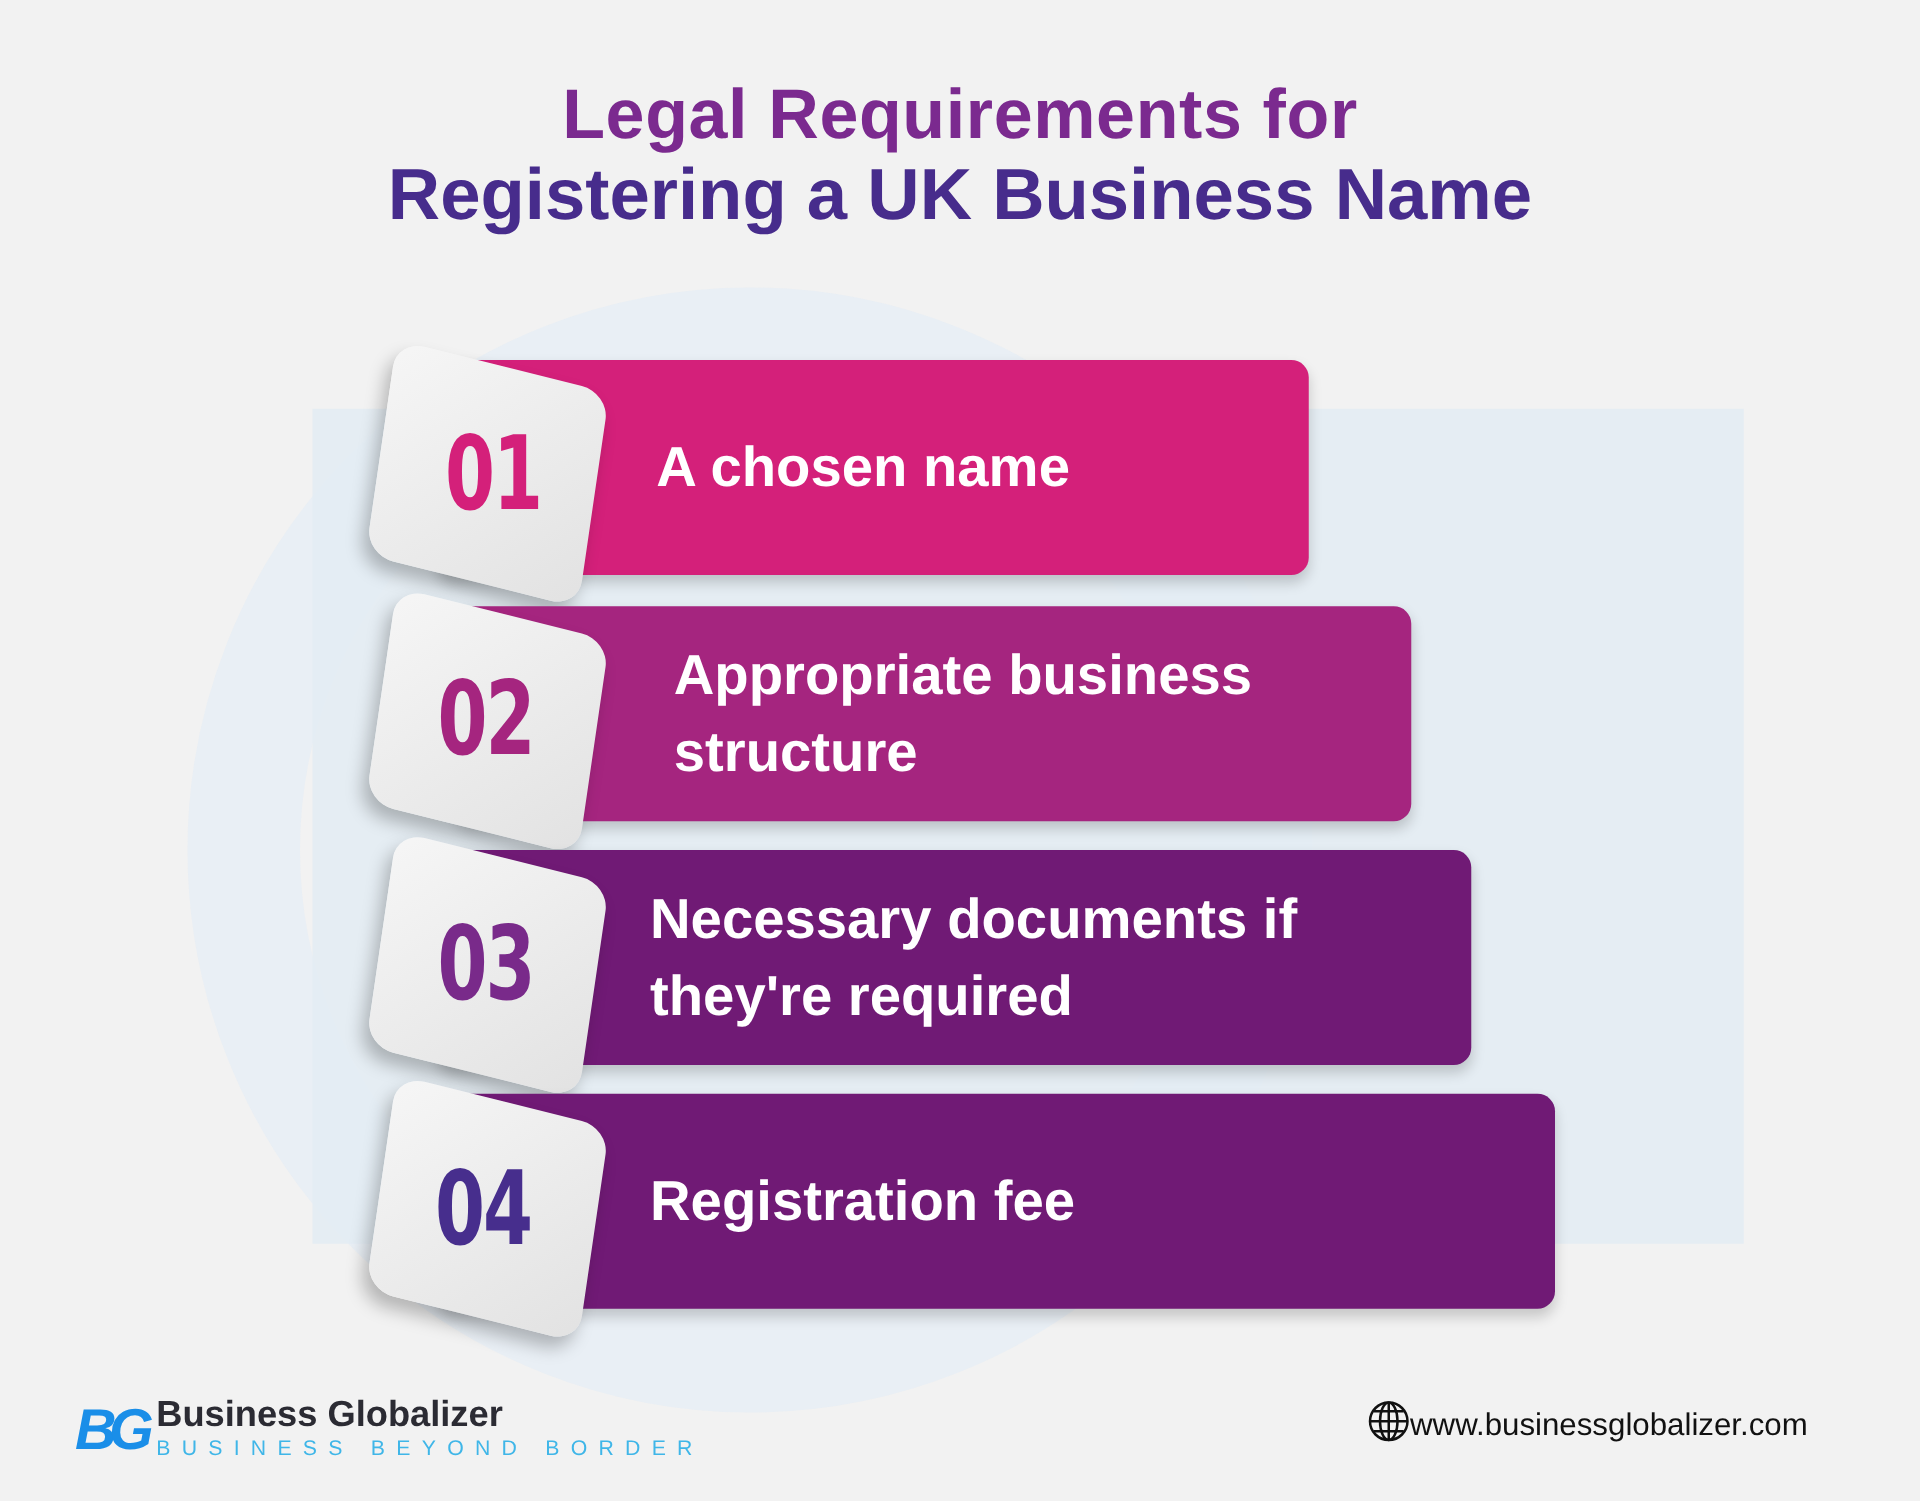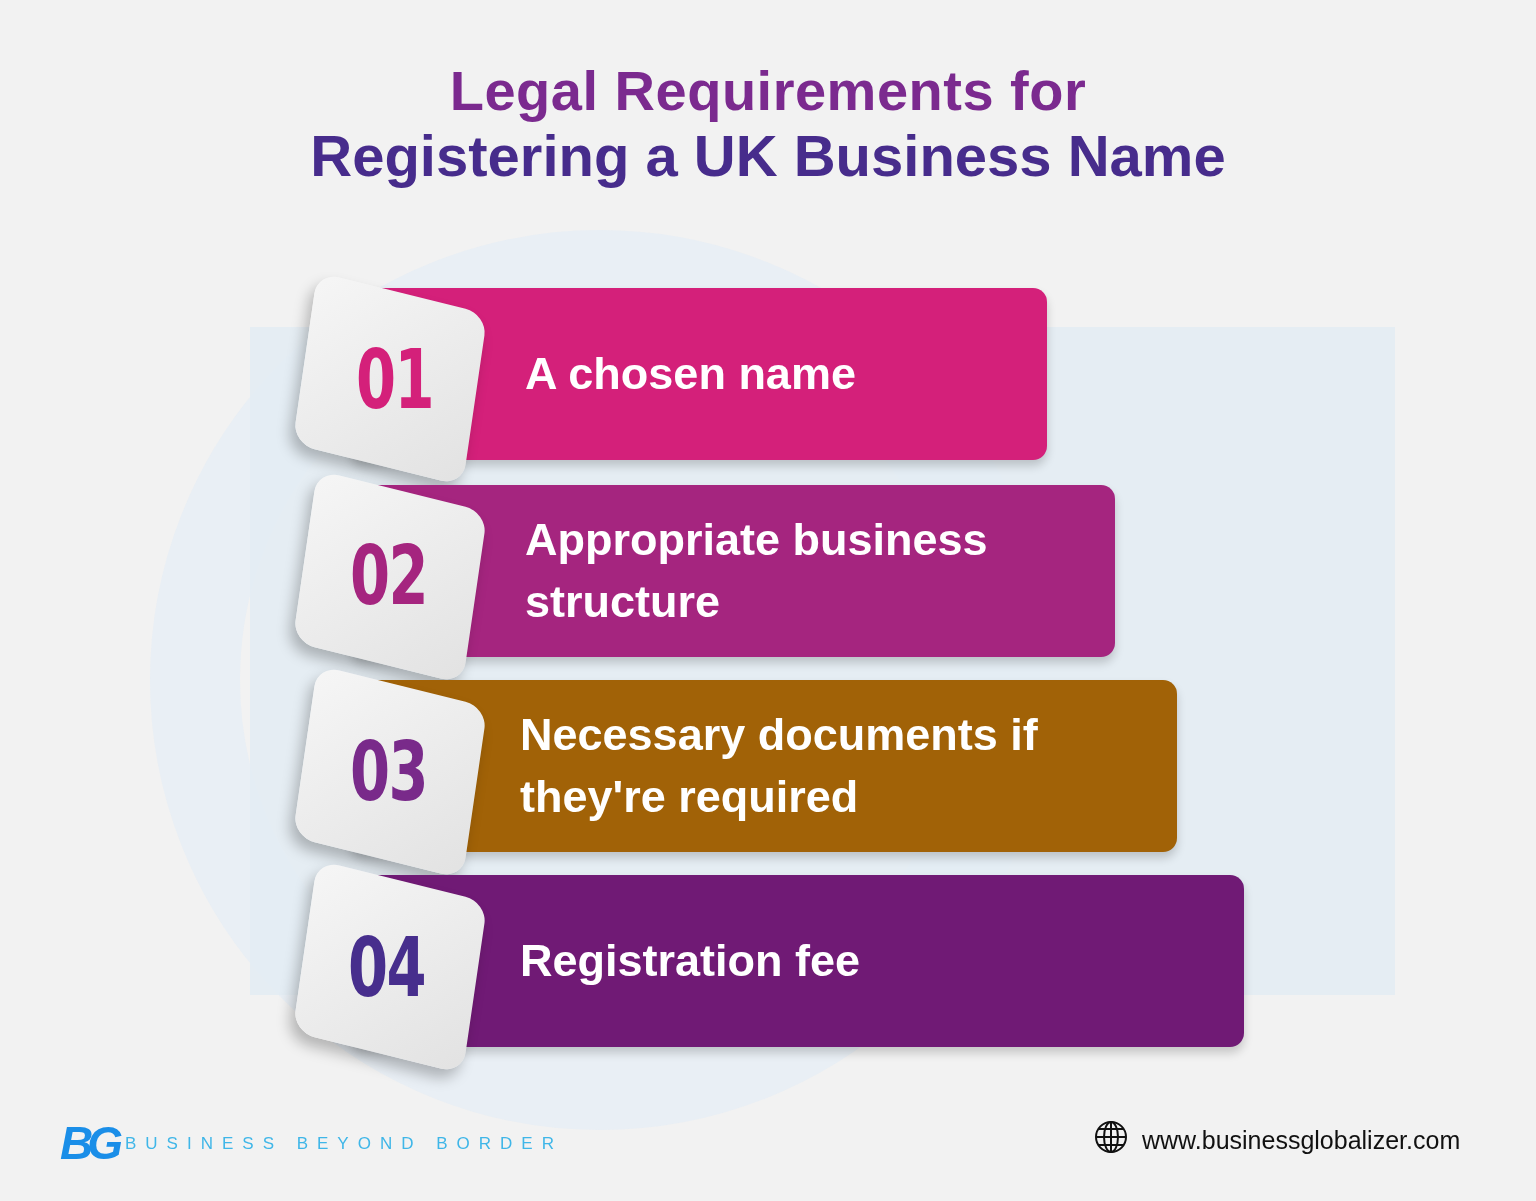--- a/index.html
+++ b/index.html
@@ -15,58 +15,59 @@
   .step .label { position:absolute; left:175px; top:0; bottom:0; display:flex; align-items:center; color:#fff;
                  font-weight:700; font-size:45px; line-height:62px; }
   .card { position:absolute; width:170px; height:178px; background:linear-gradient(135deg,#f6f6f6,#e2e2e2);
           border-radius:22px; transform:skewY(14deg) skewX(-8deg); box-shadow:-4px 10px 14px rgba(0,0,0,.25); }
   .num { position:absolute; font-family:"DejaVu Sans Condensed","DejaVu Sans", sans-serif; font-weight:700; font-size:82px;
          letter-spacing:-2px; transform:scaleX(.78); transform-origin:left center; }
   .footer-logo { position:absolute; left:60px; top:1116px; display:flex; align-items:center; }
   .bg-mark { font-size:46px; font-weight:900; color:#1a8ee8; font-style:italic; letter-spacing:-6px; margin-right:8px; }
   .brand { font-size:29px; font-weight:700; color:#2b2b33; line-height:30px; }
   .tag { font-size:17px; color:#3fb6e8; letter-spacing:9px; margin-top:2px; }
-  .site { position:absolute; left:1094px; top:1120px; display:flex; align-items:center; gap:14px; font-size:25px; color:#111; }
+  .site { position:absolute; left:1094px; top:1120px; display:flex; align-items:center; font-size:25px; color:#111; }
 </style>
 </head>
 <body>
 
 <div class="wm-shape1"></div>
 <div class="watermark"></div>
 
 <div class="title t1">Legal Requirements for</div>
 <div class="title t2">Registering a UK Business Name</div>
 
 <div class="step" style="left:350px; top:288px; width:697px; background:#d4207a;">
   <div class="label" style="width:480px;">A chosen name</div>
 </div>
 <div class="card" style="left:305px; top:290px;"></div>
 <div class="num" style="left:356px; top:332px; color:#d4207a;">01</div>
 
-<div class="step" style="left:350px; top:485px; width:765px; background:#a5257f;">
+<div class="step" style="left:364px; top:485px; width:765px; background:#a5257f;">
   <div class="label" style="width:560px;">Appropriate business structure</div>
 </div>
 <div class="card" style="left:305px; top:488px;"></div>
 <div class="num" style="left:350px; top:528px; color:#a5257f;">02</div>
 
-<div class="step" style="left:350px; top:680px; width:827px; background:#a16207;">
+<div class="step" style="left:350px; top:680px; width:827px; background:#701a75;">
   <div class="label" style="left:170px; width:580px;">Necessary documents if they're required</div>
 </div>
 <div class="card" style="left:305px; top:683px;"></div>
 <div class="num" style="left:350px; top:724px; color:#792a8a;">03</div>
 
 <div class="step" style="left:350px; top:875px; width:894px; background:#701a75;">
   <div class="label" style="left:170px; width:600px;">Registration fee</div>
 </div>
 <div class="card" style="left:305px; top:878px;"></div>
 <div class="num" style="left:348px; top:920px; color:#472e8d;">04</div>
 
 <div class="footer-logo">
   <span class="bg-mark">BG</span>
   <div>
+    <div class="brand">Business Globalizer</div>
     <div class="tag">BUSINESS BEYOND BORDER</div>
   </div>
 </div>
 
 <div class="site">
   <span>
     <svg width="34" height="34" viewBox="0 0 34 34" fill="none" stroke="#111" stroke-width="2">
       <circle cx="17" cy="17" r="15"></circle>
       <ellipse cx="17" cy="17" rx="7" ry="15"></ellipse>
       <line x1="2" y1="17" x2="32" y2="17"></line>

